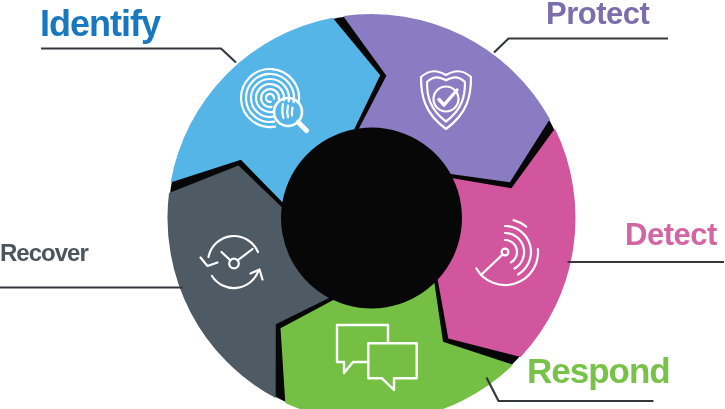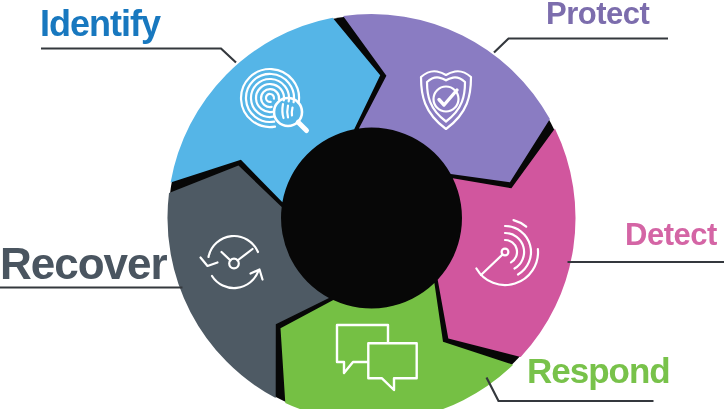--- a/index.html
+++ b/index.html
@@ -9,21 +9,21 @@
   }
   #wheel-svg{position:absolute;left:0;top:0;}
   .seg-label{
     position:absolute;white-space:nowrap;letter-spacing:-1px;
     font-weight:700;line-height:1.1;
   }
   .lbl-identify{left:40px;top:4px;font-size:36px;}
   .lbl-protect{left:546px;top:-3px;font-size:31px;letter-spacing:-0.5px;}
   .lbl-detect{left:625px;top:218px;font-size:31px;letter-spacing:-0.5px;}
   .lbl-respond{left:527px;top:352px;font-size:35px;}
-  .lbl-recover{left:0px;top:240px;font-size:44px;}
+  .lbl-recover{left:0px;top:240px;font-size:24px;}
 </style>
 </head>
 <body>
 
 <div id="stage" style="background: rgb(255, 255, 255);">
 
   <svg id="wheel-svg" width="725" height="409" viewBox="0 0 725 409">
 
     <circle id="hub-disc" cx="371.5" cy="218" r="203" fill="#070707"></circle>
 

